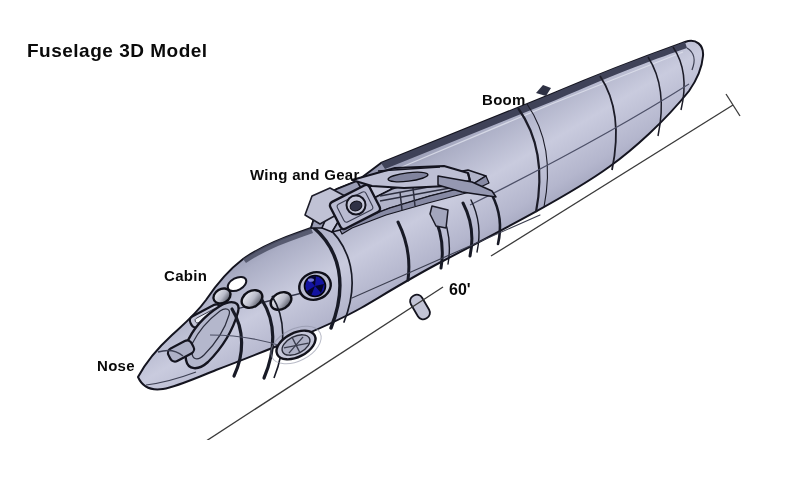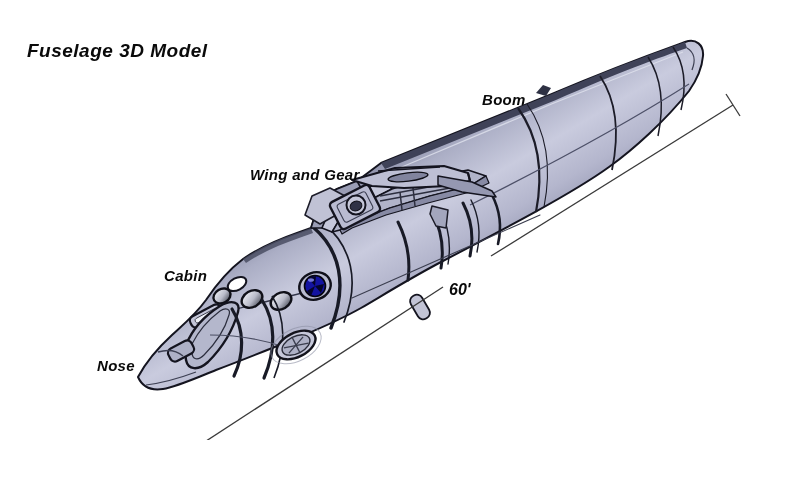--- a/index.html
+++ b/index.html
@@ -1,18 +1,18 @@
 <!DOCTYPE html>
 <html><head>
 <meta charset="utf-8">
 <style>
   html,body{margin:0;padding:0;background:#fff;}
   .canvas{
     position:relative;width:800px;height:440px;background:#ffffff;
-    font-family:"Liberation Sans",sans-serif;overflow:hidden;font-style:italic;
+    font-family:"Liberation Sans",sans-serif;overflow:hidden;
   }
   svg{display:block;}
   text{font-family:"Liberation Sans",sans-serif;font-weight:bold;fill:#0a0a0a;}
   .title-text{font-size:19px;letter-spacing:.5px;}
   .callout{font-size:15px;letter-spacing:.3px;}
   .dim-text{font-size:16px;}
 </style>
 </head>
 <body>
 

